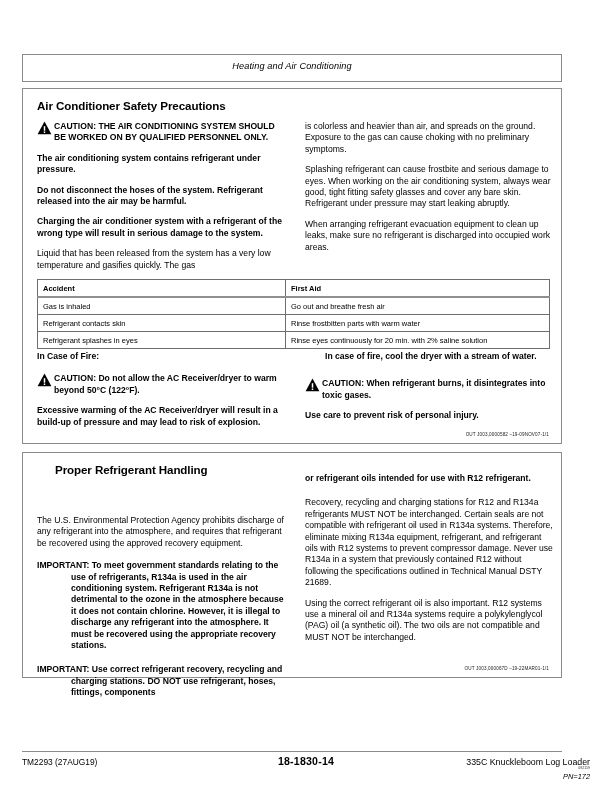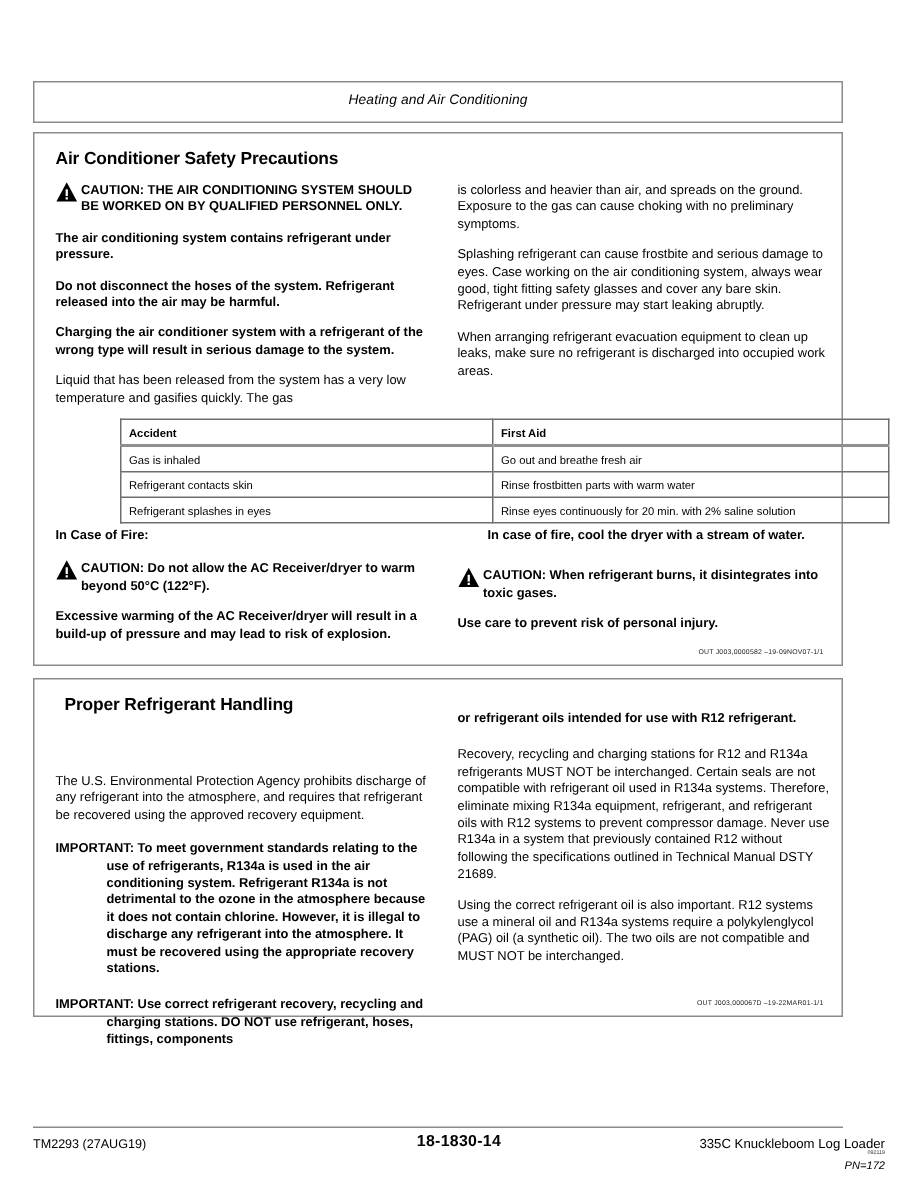--- a/index.html
+++ b/index.html
@@ -118,21 +118,20 @@
     display: block;
   }
 
   
   .tbl {
     position: absolute;
     left: 14px;
     width: 512px;
     border-collapse: collapse;
     table-layout: fixed;
-    margin-left: 43px;
   }
   .tbl th, .tbl td {
     border: 1px solid #6e6e6e;
     padding: 2px 4px 2px 5px;
     font-size: 7.5px;
     line-height: 9px;
     text-align: left;
     vertical-align: middle;
     height: 12px;
   }
@@ -231,21 +230,21 @@
 
         <p class="bold indent-1">Do not disconnect the hoses of the system. Refrigerant released into the air may be harmful.</p>
 
         <p class="bold indent-1">Charging the air conditioner system with a refrigerant of the wrong type will result in serious damage to the system.</p>
 
         <p class="body">Liquid that has been released from the system has a very low temperature and gasifies quickly.  The gas</p>
       </div>
 
       <div class="col col-right" style="top:32px;">
         <p class="body">is colorless and heavier than air, and spreads on the ground.  Exposure to the gas can cause choking with no preliminary symptoms.</p>
-        <p class="body">Splashing refrigerant can cause frostbite and serious damage to eyes.  Case working on the air conditioning system, always wear good, tight fitting safety glasses and cover any bare skin.  Refrigerant under pressure may start leaking abruptly.</p>
+        <p class="body">Splashing refrigerant can cause frostbite and serious damage to eyes.  When working on the air conditioning system, always wear good, tight fitting safety glasses and cover any bare skin.  Refrigerant under pressure may start leaking abruptly.</p>
         <p class="body">When arranging refrigerant evacuation equipment to clean up leaks, make sure no refrigerant is discharged into occupied work areas.</p>
       </div>
 
       <table class="tbl" style="top:190px;">
         <colgroup>
             <col class="c1">
             <col class="c2">
           </colgroup>
         <thead>
           <tr>
@@ -299,21 +298,21 @@
         <p class="bold indent-1">Use care to prevent risk of personal injury.</p>
       </div>
 
       <div class="refcode" style="right:12px; bottom:6px;">OUT J003,0000582 –19-09NOV07-1/1</div>
     </div>
   </div>
 
   <div class="panel" id="panel-handling">
     <div class="panel-inner">
 
-      <div class="section-title" style="left:20px; top:10px;">Proper Refrigerant Handling</div>
+      <div class="section-title" style="left:0; top:10px;padding-left:32px;">Proper Refrigerant Handling</div>
 
       <div class="col col-left" style="top:34px;">
         <p class="body" style="margin-bottom:11px;margin-top:28px;">The U.S. Environmental Protection Agency prohibits discharge of any refrigerant into the atmosphere, and requires that refrigerant be recovered using the approved recovery equipment.</p>
 
         <p class="hang" style="margin-bottom:13px;">IMPORTANT: To meet government standards relating to the use of refrigerants, R134a is used in the air conditioning system.  Refrigerant R134a is not detrimental to the ozone in the atmosphere because it does not contain chlorine.  However, it is illegal to discharge any refrigerant into the atmosphere.  It must be recovered using the appropriate recovery stations.</p>
 
         <p class="hang">IMPORTANT: Use correct refrigerant recovery, recycling and charging stations.  DO NOT use refrigerant, hoses, fittings, components</p>
       </div>
 
       <div class="col col-right" style="top:20px;">

